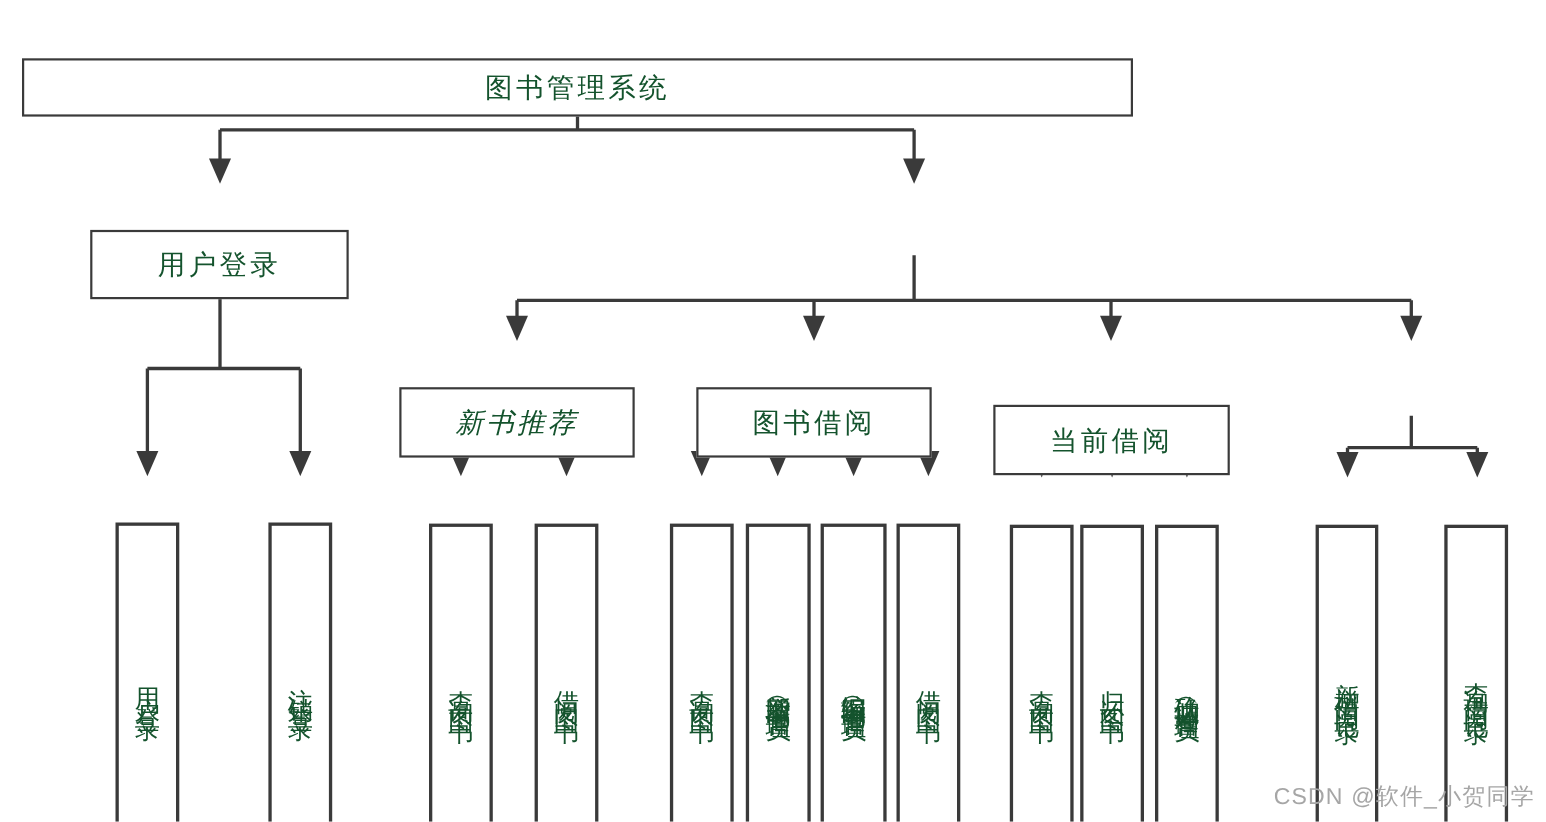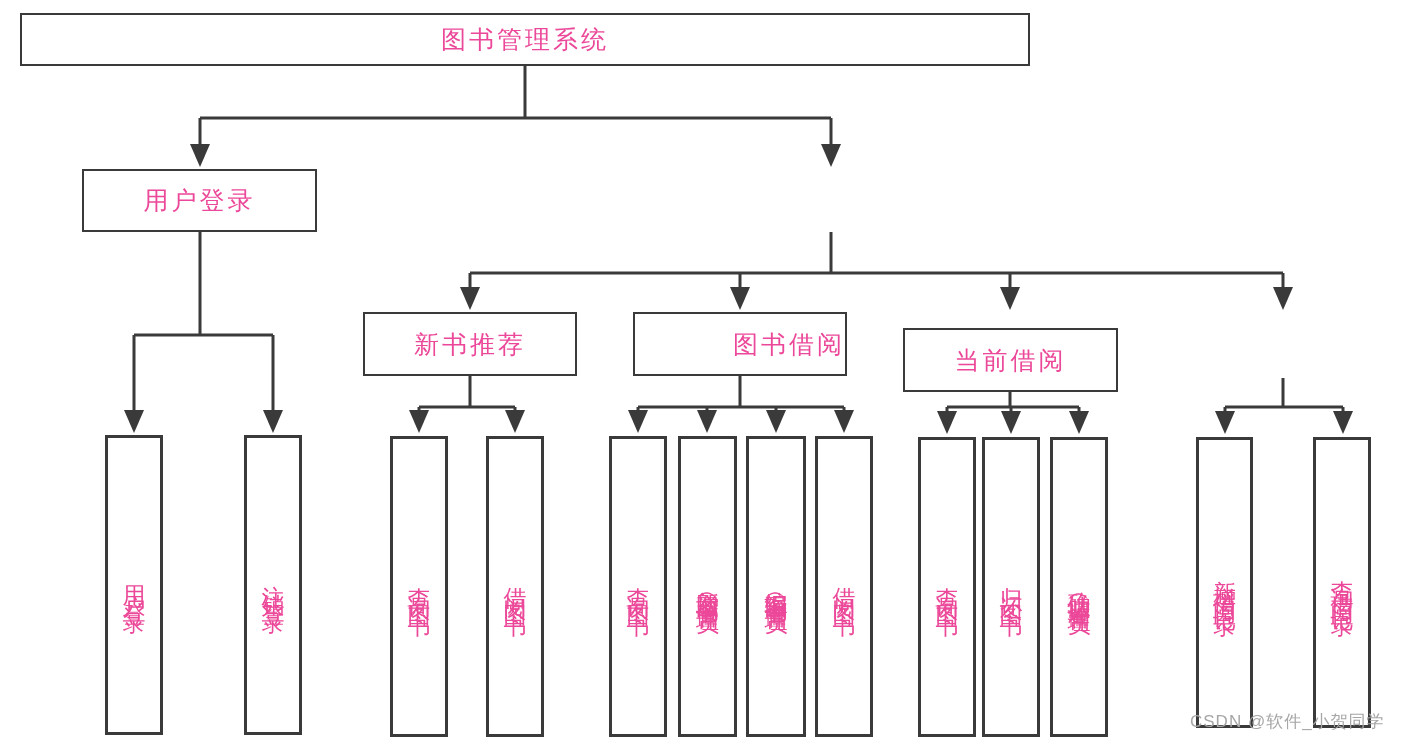--- a/index.html
+++ b/index.html
@@ -7,36 +7,37 @@
     position:relative; width:1405px; height:747px;
     background:#ffffff; overflow:hidden;
     font-family:"Liberation Sans","DejaVu Sans",sans-serif;
     color:#2e2e2e;
   }
   #wires { position:absolute; left:0; top:0; width:1405px; height:747px; }
   .box {
     position:absolute; box-sizing:border-box;
     border:2.5px solid #3a3a3a; background:#ffffff;
     display:flex; align-items:center; justify-content:center;
-    font-size:25px; letter-spacing:3px; color:#ec4899;
+    font-size:25px; letter-spacing:3px; color:#14532d;
     white-space:nowrap;
+    margin-top:40px;
   }
   .leaf {
     border-width:3px; font-size:23px; letter-spacing:0;
   }
   .vlabel {
     writing-mode:vertical-rl; text-orientation:mixed;
     line-height:1; white-space:nowrap;
   }
   .ls-wide  { letter-spacing:9px; }  
   .ls-mid   { letter-spacing:7px; }  
   .ls-tight { letter-spacing:3px; }  
   #watermark {
-    position:absolute; left:1190px; top:710px;
-    font-size:17px; letter-spacing:1px; color:#a6a6a6;
+    position:absolute; left:1158px; top:710px;
+    font-size:21px; letter-spacing:1px; color:#a6a6a6;
     white-space:nowrap;
   }
 </style>
 </head>
 <body>
 
 <div id="canvas">
 
   <svg id="wires" viewBox="0 0 1405 747" xmlns="http://www.w3.org/2000/svg">
     <g stroke="#3a3a3a" stroke-width="3" fill="none">
@@ -86,24 +87,24 @@
   </svg>
 
   <div class="box" style="left:20px; top:13px; width:1010px; height:53px;">
     <span>图书管理系统</span>
   </div>
 
   <div class="box" style="left:82px; top:169px; width:235px; height:63px;">
     <span>用户登录</span>
   </div>
 
-  <div class="box" style="left:363px; top:312px; width:214px; height:64px;">
+  <div class="box" style="left:363px; top:312px; width:214px; height:64px;font-style:italic;">
     <span>新书推荐</span>
   </div>
-  <div class="box" style="left:633px; top:312px; width:214px; height:64px;justify-content:flex-end;">
+  <div class="box" style="left:633px; top:312px; width:214px; height:64px;">
     <span>图书借阅</span>
   </div>
   <div class="box" style="left:903px; top:328px; width:215px; height:64px;">
     <span>当前借阅</span>
   </div>
 
   <div class="box leaf" style="left:105px; top:435px; width:58px; height:300px;">
     <span class="vlabel ls-wide">用户登录</span>
   </div>
   <div class="box leaf" style="left:244px; top:435px; width:58px; height:300px;">

